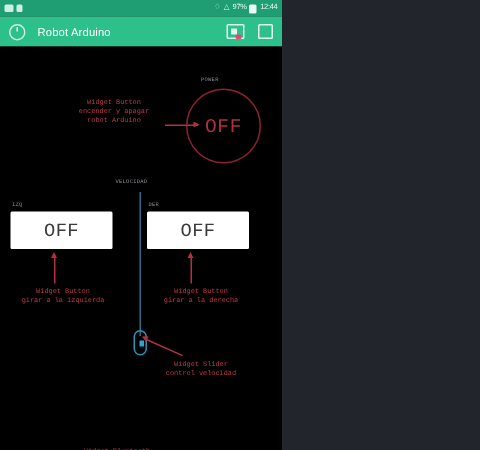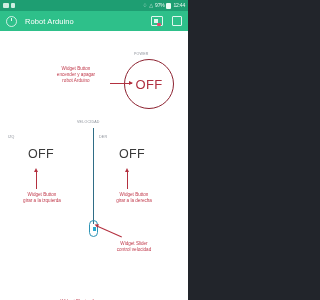--- a/index.html
+++ b/index.html
@@ -127,21 +127,22 @@
     border-radius: 1px;
   }
 
   
   .canvas {
     position: absolute;
     left: 0;
     top: 31px;
     width: 188px;
     height: 269px;
-    background: #ffffff;
+    background: #000000;
+    font-family: Liberation Mono, monospace;
   }
 
   
   .wlabel {
     position: absolute;
     font-size: 3.6px;
     color: #8b9099;
     letter-spacing: 0.2px;
     white-space: nowrap;
     text-transform: uppercase;

